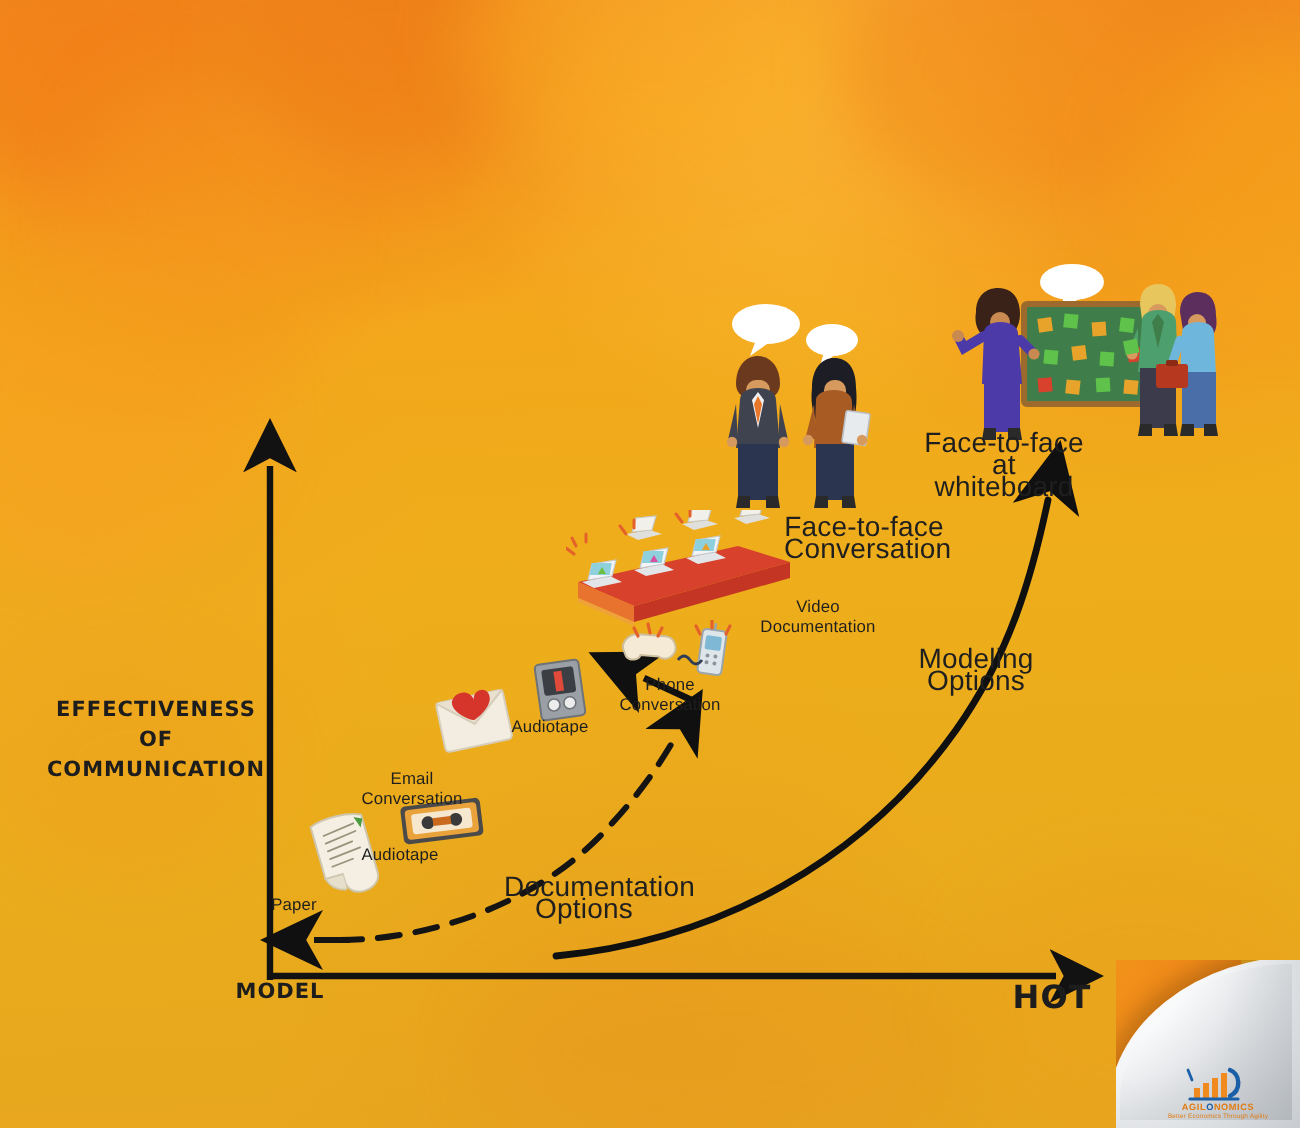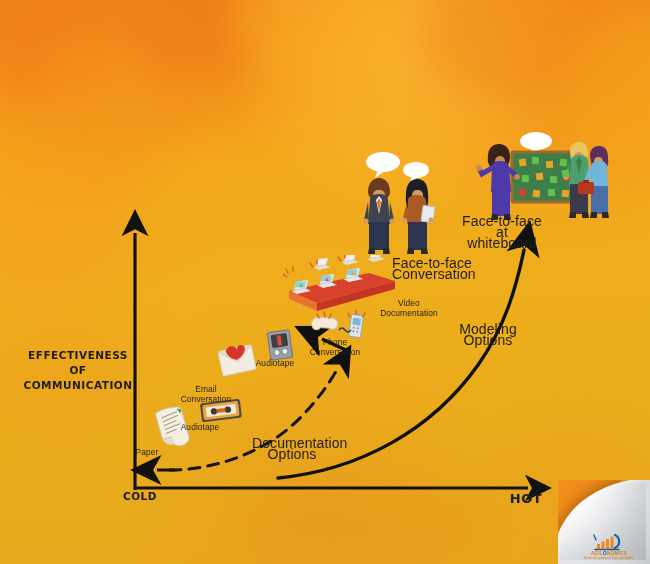--- a/index.html
+++ b/index.html
@@ -45,21 +45,21 @@
   .axlabel{
     position:absolute;
     font-family:"DejaVu Sans","Liberation Sans",sans-serif;
     font-weight:bold;
     color:#1d1d1d;font-size:10.5px;letter-spacing:.5px;
     line-height:15px;
   }
   #ylabel{left:18px;top:348px;width:120px;text-align:center;}
   #xlabel{left:185px;top:487px;width:290px;text-align:center;font-size:10px;}
   #coldlabel{left:114px;top:489px;width:52px;text-align:center;font-size:10.5px;}
-  #hotlabel{left:505px;top:491px;width:42px;text-align:center;font-size:13px;}
+  #hotlabel{left:505px;top:491px;width:42px;text-align:center;font-size:16px;}
 
   
   .ilabel{
     position:absolute;
     color:#1f1f1f;
     font-family:"Liberation Sans",sans-serif;
     font-size:8.4px;
     line-height:10.4px;
     text-align:center;
     white-space:pre-line;
@@ -137,21 +137,21 @@
 
     <path d="M170,470 C215,470 268,452 302,416 C320,397 330,382 338,368" stroke="#141414" stroke-width="3" fill="none" stroke-linecap="round" stroke-dasharray="11 8" marker-end="url(#ahs)"></path>
     <path d="M175,470 L157,470" stroke="#141414" stroke-width="3" fill="none" marker-end="url(#ahs)"></path>
 
     <path d="M278,478 C360,470 432,430 478,365 C505,327 516,288 524,250" stroke="#101010" stroke-width="3.4" fill="none" stroke-linecap="round" marker-end="url(#ahs)"></path>
     <path d="M350,352 L322,339" stroke="#101010" stroke-width="3.4" fill="none" marker-end="url(#ahs)"></path>
   </svg>
 
   <div class="axlabel" id="ylabel">EFFECTIVENESS OF
 COMMUNICATION</div>
-  <div class="axlabel" id="coldlabel">COLD</div>
+  <div class="axlabel" id="coldlabel">MODEL</div>
   <div class="axlabel" id="hotlabel">HOT</div>
 
   <svg class="ill" style="left:148px;top:404px;" width="52" height="48" viewBox="0 0 52 48">
     <g transform="rotate(-16 26 24)">
       <path d="M12,5 C20,2 32,3 38,6 L38,36 C38,40 34,43 29,43 C24,43 21,40 21,36 L21,32 L12,32 Z" fill="#f4efe2" stroke="#cfc6ae" stroke-width="1"></path>
       <path d="M21,32 L12,32 C13,36 16,39 21,40" fill="#e6dfcc" stroke="#cfc6ae" stroke-width=".8"></path>
       <g stroke="#9b927d" stroke-width=".9" stroke-linecap="round">
         <path d="M17,11 L33,9"></path>
           <path d="M17,15 L33,13"></path>
           <path d="M17,19 L30,17.5"></path>

